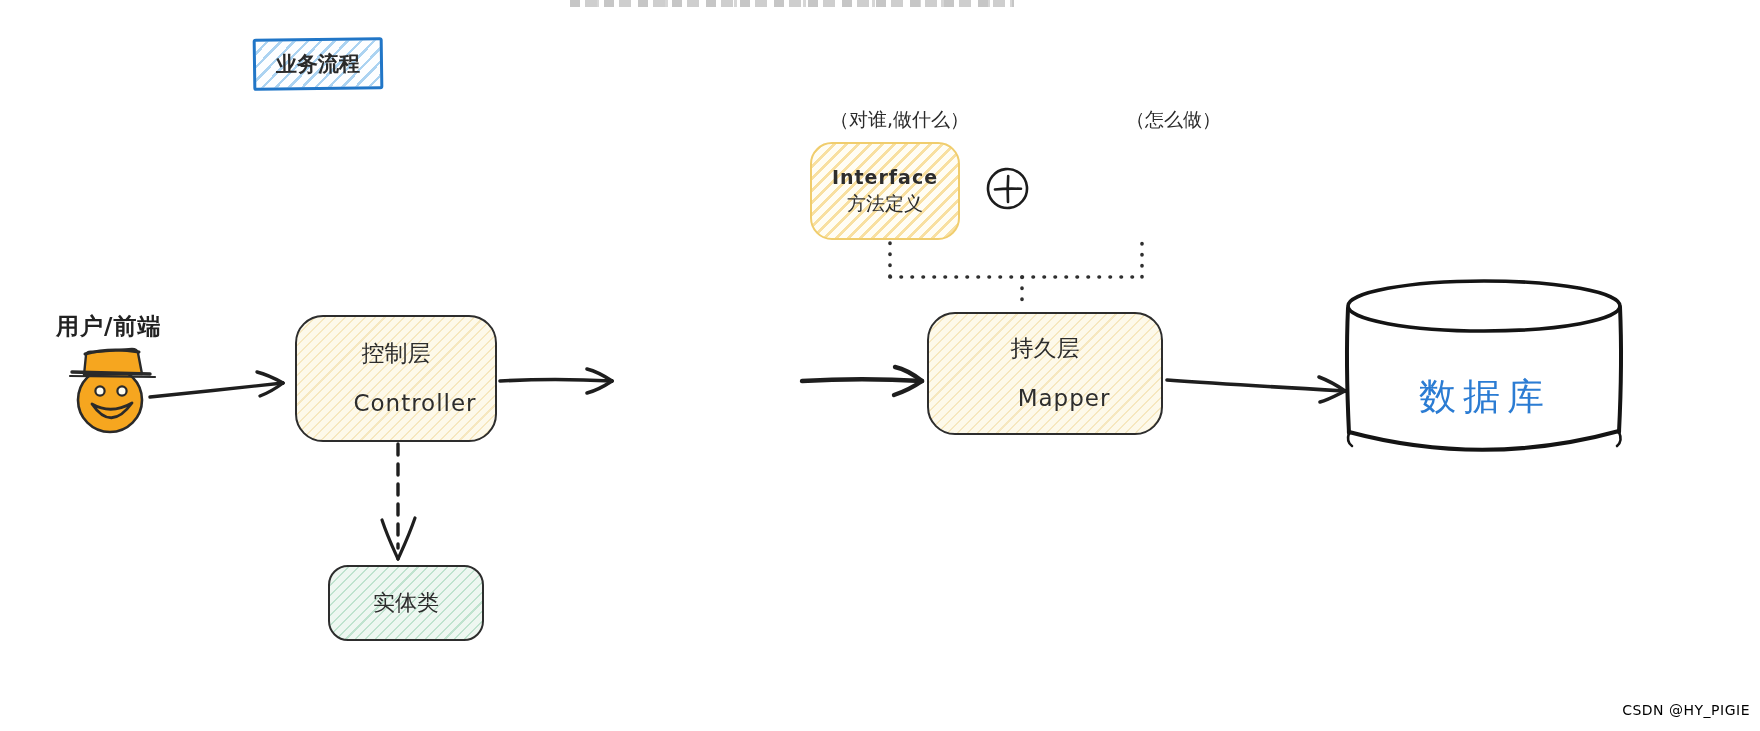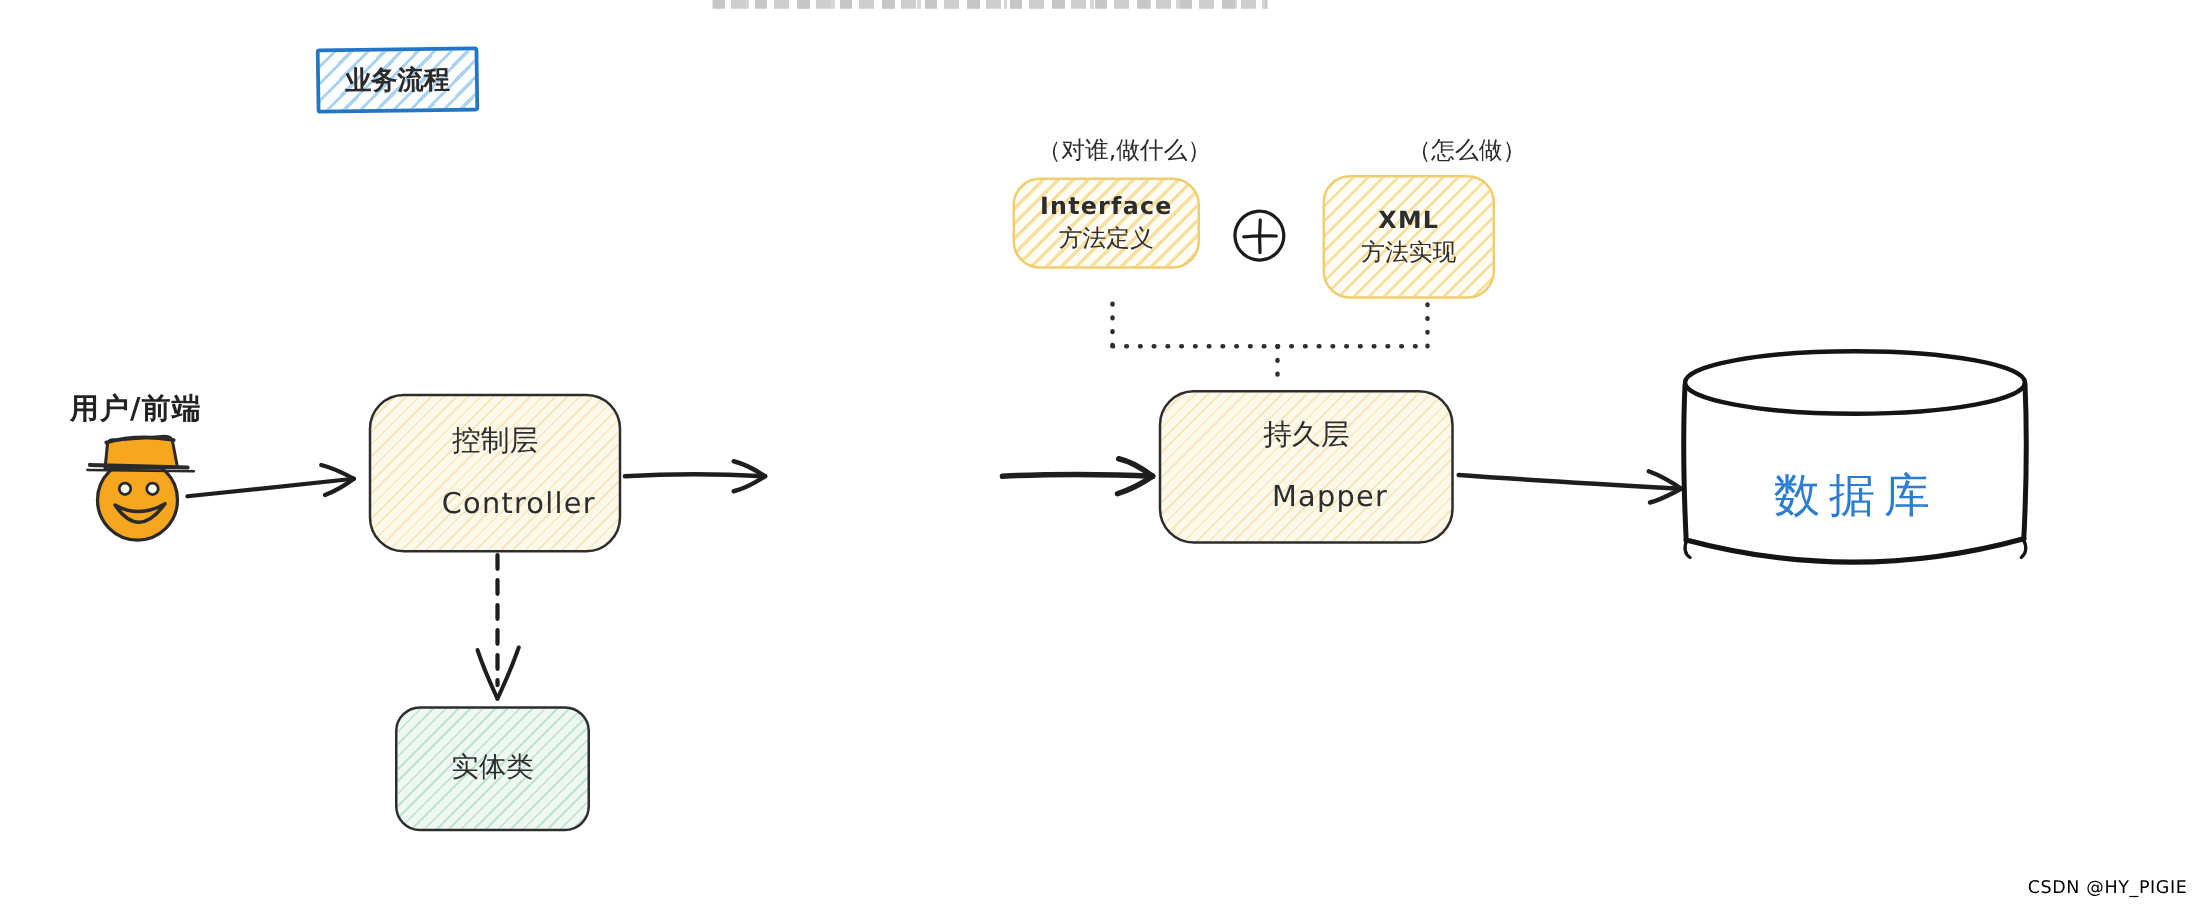--- a/index.html
+++ b/index.html
@@ -57,35 +57,31 @@
 
   <div class="abs clipped-top" style="left:570px;top:0;width:444px;"></div>
 
   <div class="sketch-box hatch-blue" style="left:253px;top:38px;width:130px;height:52px;">
     <span class="title-label">业务流程</span>
   </div>
 
   <div class="abs annotation" style="left:789px;top:107px;width:180px;">（对谁,做什么）</div>
   <div class="abs annotation" style="left:1051px;top:107px;width:170px;">（怎么做）</div>
 
-  <div class="sketch-box hatch-yellow-dense" style="left:810px;top:142px;width:150px;height:73px;">
+  <div class="sketch-box hatch-yellow-dense" style="left:810px;top:142px;width:150px;height:98px;">
     <span class="en-md">Interface</span>
     <span class="cn-md">方法定义</span>
   </div>
 
   <svg style="left:985px;top:166px;" width="45" height="45" viewBox="0 0 45 45">
     <circle cx="22.5" cy="22.5" r="19.5" fill="#ffffff" stroke="#1c1c1c" stroke-width="2.6" transform="rotate(-6 22.5 22.5)"></circle>
     <path d="M10,23.5 C18,22.5 28,22.5 36,22.8" fill="none" stroke="#1c1c1c" stroke-width="2.6" stroke-linecap="round"></path>
     <path d="M23.2,10 C22.6,18 22.6,28 23,36" fill="none" stroke="#1c1c1c" stroke-width="2.6" stroke-linecap="round"></path>
   </svg>
 
-  <div class="sketch-box hatch-yellow-dense" style="left:1058px;top:140px;width:138px;height:99px;">
-    <span class="en-md">XML</span>
-    <span class="cn-md">方法实现</span>
-  </div>
 
   <svg style="left:880px;top:235px;" width="280" height="85" viewBox="880 235 280 85">
     <g fill="none" stroke="#2f2f2f" stroke-width="3.6" stroke-linecap="round" stroke-dasharray="0.5 10.5">
       <path d="M890,243 L890,277"></path>
       <path d="M890,277 L1142,277"></path>
       <path d="M1142,277 L1142,243"></path>
       <path d="M1022,277 L1022,307"></path>
     </g>
   </svg>
 
@@ -146,21 +142,21 @@
   </svg>
 
   <svg style="left:375px;top:440px;" width="50" height="125" viewBox="0 0 50 125">
     <path d="M23,4 L23,108" fill="none" stroke="#1e1e1e" stroke-width="3.4" stroke-linecap="round" stroke-dasharray="11 9"></path>
     <g fill="none" stroke="#1e1e1e" stroke-width="3.2" stroke-linecap="round">
       <path d="M7,80 C13,98 19,110 23,119"></path>
       <path d="M40,78 C33,98 27,110 23,119"></path>
     </g>
   </svg>
 
-  <div class="sketch-box hatch-green" style="left:316px;top:565px;width:156px;height:100px;">
+  <div class="sketch-box hatch-green" style="left:328px;top:565px;width:156px;height:76px;">
     <span class="entity-label">实体类</span>
   </div>
 
   <svg style="left:1335px;top:272px;" width="300" height="200" viewBox="0 0 300 200">
     <g fill="none" stroke="#141414" stroke-linecap="round">
       <ellipse cx="149" cy="34" rx="136" ry="25" fill="#ffffff" stroke-width="3.6"></ellipse>
       <path d="M13,36 C11,80 12,120 14,161" stroke-width="4"></path>
       <path d="M285,35 C287,80 286,120 284,160" stroke-width="4"></path>
       <path d="M14,160 Q149,196 284,159" stroke-width="4.2"></path>
       <path d="M14,161 q-3,9 3,13" stroke-width="2.6"></path>

